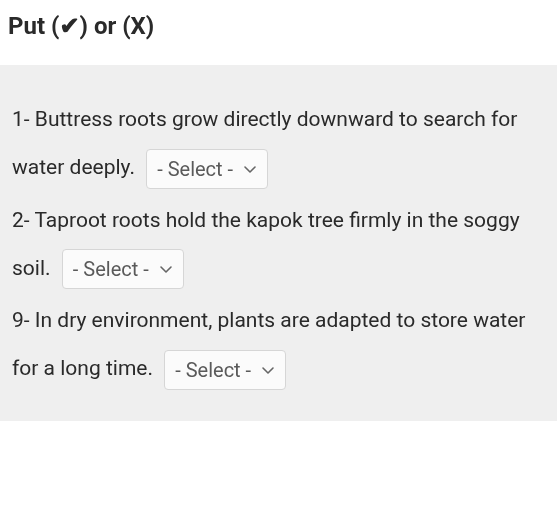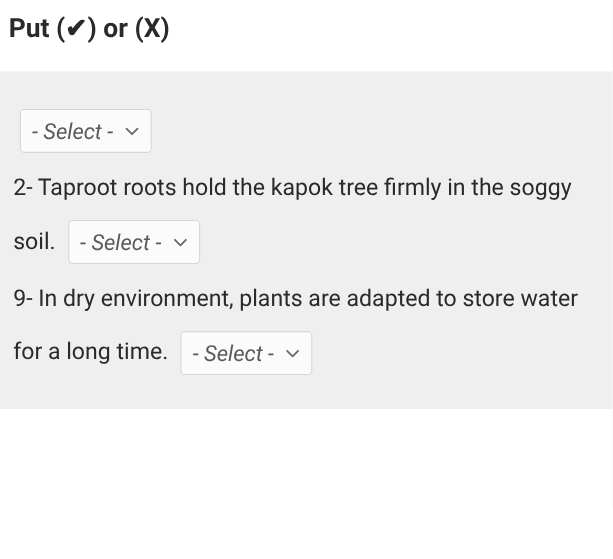--- a/index.html
+++ b/index.html
@@ -36,21 +36,20 @@
       vertical-align: middle;
       background: #fbfbfb;
       border: 1px solid #d6d6d6;
       border-radius: 4px;
       padding: 6px 10px;
       font-size: 20px;
       color: #5a5a5a;
       cursor: pointer;
       line-height: 1.3;
       margin-left: 6px;
-      font-style: italic;
     }
     .select .label {
       margin-right: 10px;
     }
     .chevron {
       width: 14px;
       height: 14px;
       display: inline-block;
     }
     .chevron svg {
@@ -62,20 +61,21 @@
 </head>
 <body>
 
 <div class="header">
   <h2>Put (✔) or (X)</h2>
 </div>
 
 <div class="content">
 
   <div class="question">
+    <span class="qtext">1- Buttress roots grow directly downward to search for water deeply.</span>
     <span class="select">
       <span class="label">- Select -</span>
       <span class="chevron">
         <svg viewBox="0 0 14 14">
             <path d="M2 5 L7 10 L12 5" stroke="#666" stroke-width="1.6" fill="none" stroke-linecap="round" stroke-linejoin="round"></path>
           </svg>
       </span>
     </span>
   </div>
 

